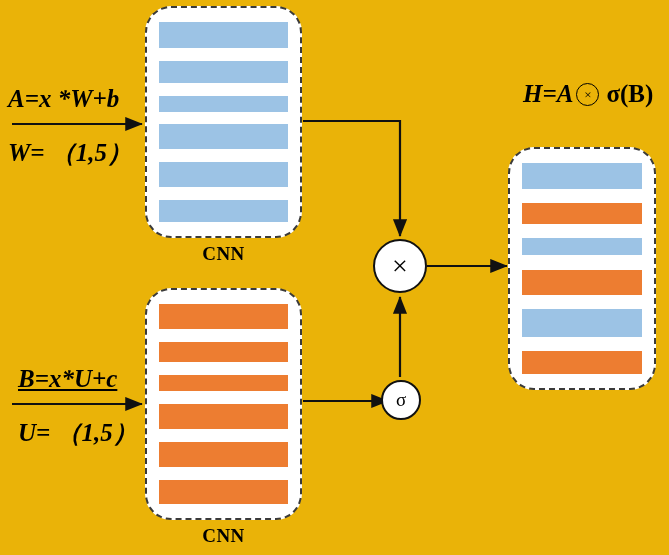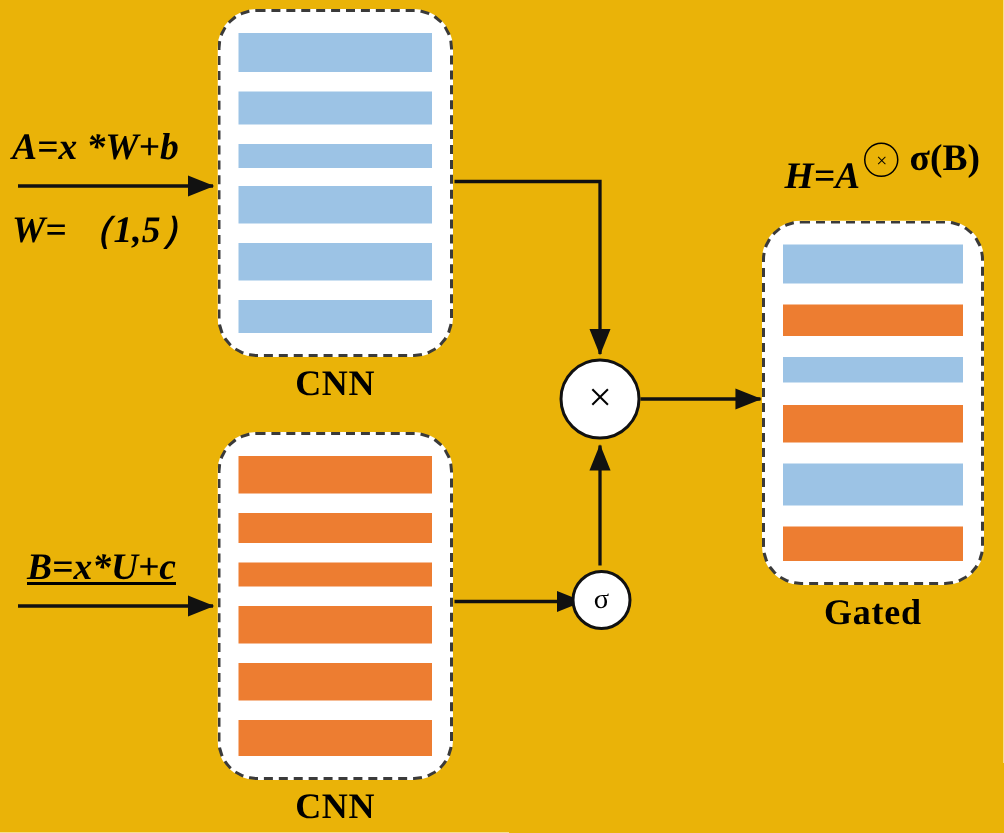--- a/index.html
+++ b/index.html
@@ -42,21 +42,21 @@
   }
   .label {
     position: absolute;
     font-family: "Liberation Serif", "DejaVu Serif", serif;
     font-weight: bold;
     color: #000000;
     white-space: nowrap;
     text-align: center;
   }
   .stack-caption {
-    font-size: 24px;
+    font-size: 19px;
     letter-spacing: 0.5px;
   }
   .formula {
     font-family: "Liberation Serif", "DejaVu Serif", serif;
     font-weight: bold;
     font-style: italic;
     font-size: 25px;
     color: #000000;
     white-space: nowrap;
     position: absolute;
@@ -99,20 +99,21 @@
 
     <line x1="400" y1="377" x2="400" y2="297" stroke="#111111" stroke-width="2.2" marker-end="url(#arrow)"></line>
 
     <line x1="427" y1="266" x2="507" y2="266" stroke="#111111" stroke-width="2.2" marker-end="url(#arrow)"></line>
   </svg>
 
   <div class="formula" style="left:8px; top:85px;">A=x *W+b</div>
   <div class="formula" style="left:8px; top:136px;text-align:right;">W= （1,5）</div>
 
   <div class="formula" style="left:18px; top:365px;text-decoration:underline;">B=x*U+c</div>
+  <div class="formula" style="left:18px; top:416px;">U= （1,5）</div>
 
   <div class="stack" style="left:145px; top:6px; width:157px; height:232px; padding:14px 0 14px 0;">
     <div class="bar" style="height:26px; background:#9CC3E5;"></div>
     <div class="bar" style="height:22px; background:#9CC3E5;"></div>
     <div class="bar" style="height:16px; background:#9CC3E5;"></div>
     <div class="bar" style="height:25px; background:#9CC3E5;"></div>
     <div class="bar" style="height:25px; background:#9CC3E5;"></div>
     <div class="bar" style="height:22px; background:#9CC3E5;"></div>
   </div>
   <div class="label stack-caption" style="left:145px; top:243px; width:157px;">CNN</div>
@@ -129,30 +130,29 @@
 
   <div class="op-node" style="left:373px; top:239px; width:54px; height:54px; font-size:28px; font-weight:normal;">
     <span>×</span>
   </div>
 
   <div class="op-node" style="left:381px; top:380px; width:40px; height:40px; font-size:19px; font-weight:normal;">
     <span>σ</span>
   </div>
 
   <div style="position:absolute; left:523px; top:80px; display:flex; align-items:center; gap:3px;">
-    <span class="formula" style="position:static;margin-top:24px;">H=A</span>
+    <span class="formula" style="position:static;">H=A</span>
     <span style="display:inline-flex; align-items:center; justify-content:center;
                  width:21px; height:21px; border:1.8px solid #000; border-radius:50%;
                  font-size:13px; font-family:'Liberation Serif',serif; line-height:1;">×</span>
     <span class="formula formula-upright" style="position:static; margin-left:4px;">σ(B)</span>
   </div>
 
   <div class="stack" style="left:508px; top:147px; width:148px; height:243px; padding:14px 0 14px 0;">
     <div class="bar" style="height:26px; background:#9CC3E5;"></div>
     <div class="bar" style="height:21px; background:#ED7D31;"></div>
     <div class="bar" style="height:17px; background:#9CC3E5;"></div>
     <div class="bar" style="height:25px; background:#ED7D31;"></div>
     <div class="bar" style="height:28px; background:#9CC3E5;"></div>
     <div class="bar" style="height:23px; background:#ED7D31;"></div>
   </div>
-  <div class="label stack-caption" style="left:508px; top:396px; width:148px;">Gated</div>
 
 </div>
 
 </body></html>

